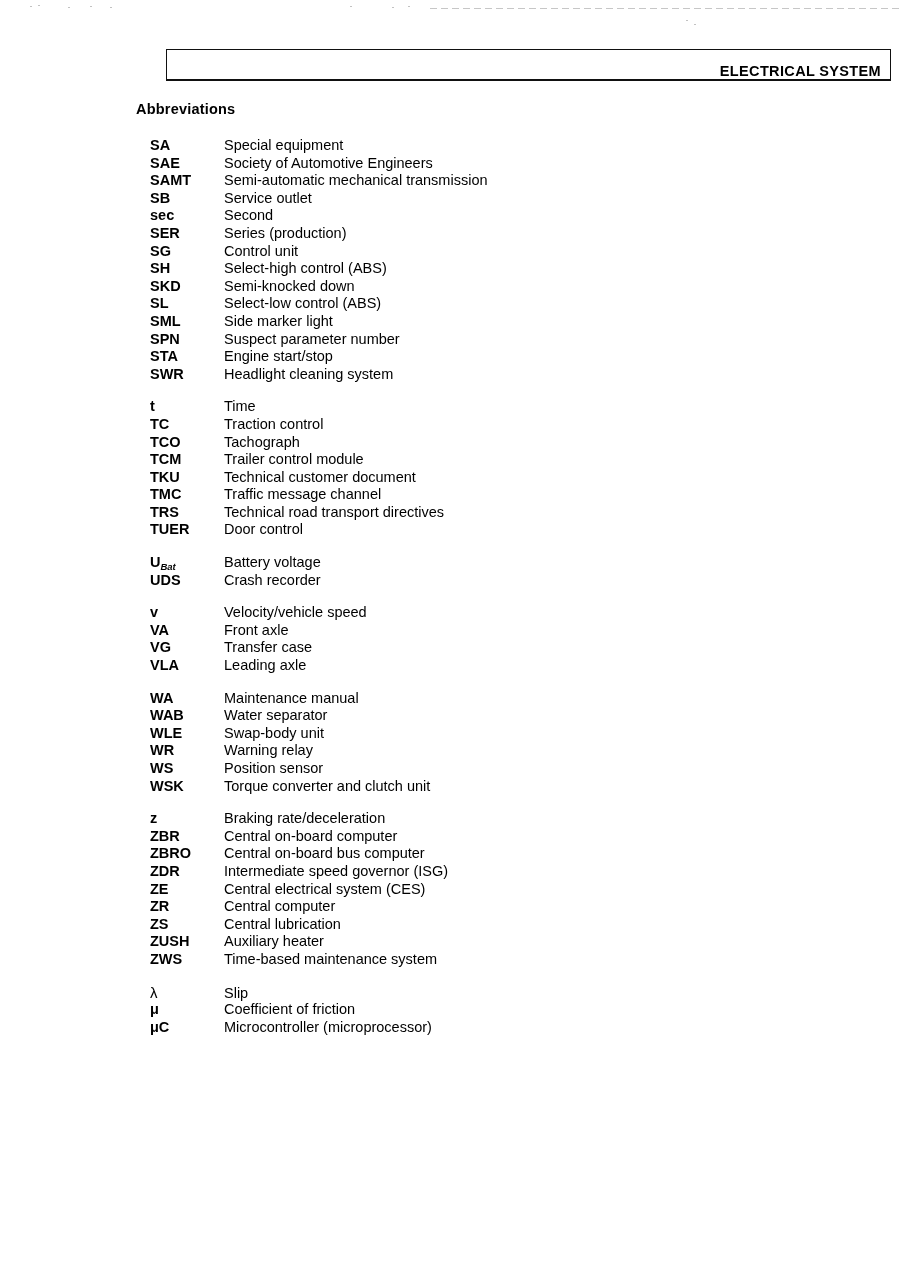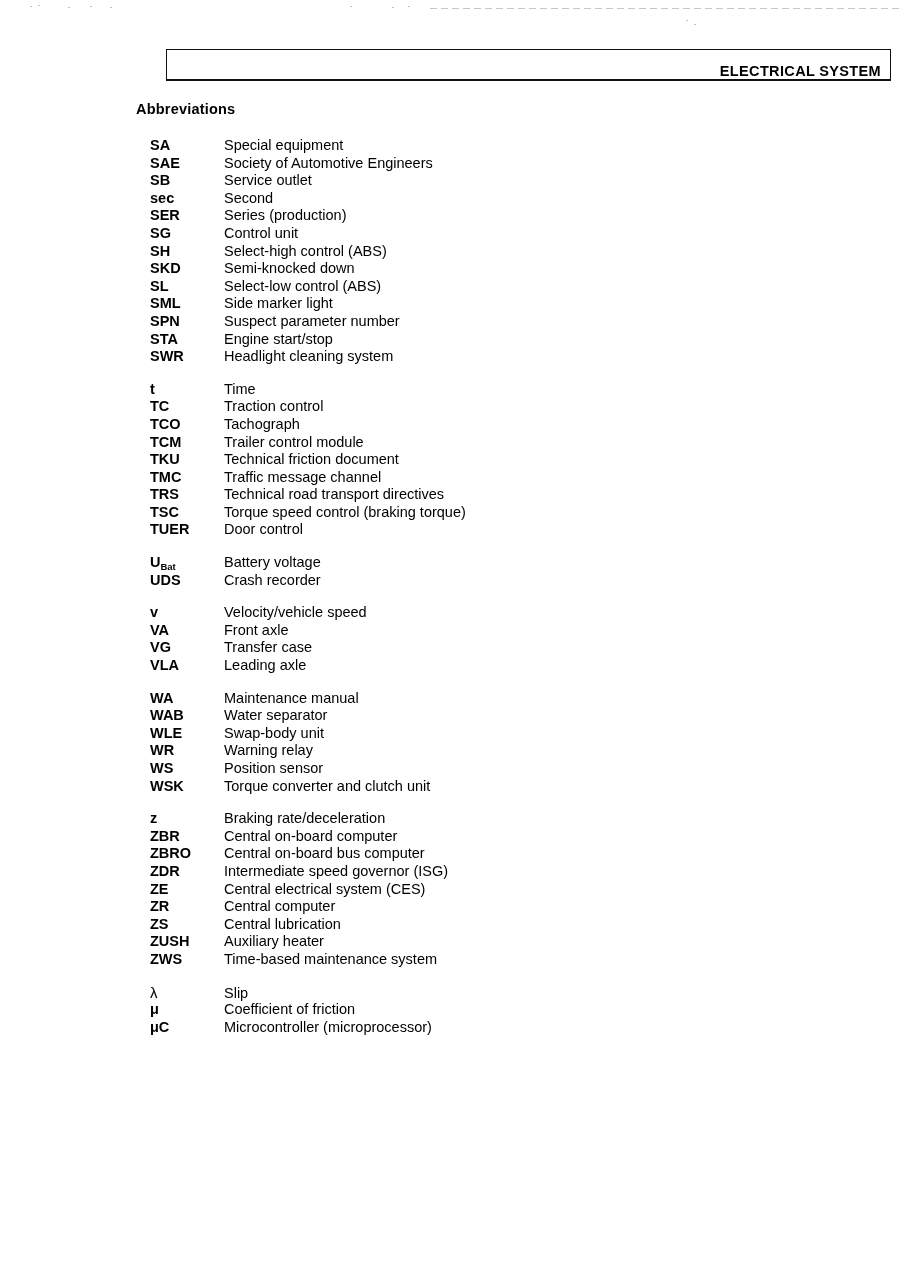--- a/index.html
+++ b/index.html
@@ -111,20 +111,21 @@
     font-weight: normal;
     font-size: 15px;
   }
   .abbrev-term sub {
     font-size: 9.5px;
     font-weight: bold;
     vertical-align: baseline;
     position: relative;
     top: 2.5px;
     letter-spacing: -.1px;
+    font-style: italic;
   }
   .abbrev-def {
     font-size: 14.5px;
     font-weight: normal;
     white-space: nowrap;
   }
 
   
   .page-footer {
     position: absolute;
@@ -175,20 +176,24 @@
     <div class="abbrev-group">
       <div class="abbrev-row">
         <div class="abbrev-term">SA</div>
         <div class="abbrev-def">Special equipment</div>
       </div>
       <div class="abbrev-row">
         <div class="abbrev-term">SAE</div>
         <div class="abbrev-def">Society of Automotive Engineers</div>
       </div>
       <div class="abbrev-row">
+        <div class="abbrev-term">SAMT</div>
+        <div class="abbrev-def">Semi-automatic mechanical transmission</div>
+      </div>
+      <div class="abbrev-row">
         <div class="abbrev-term">SB</div>
         <div class="abbrev-def">Service outlet</div>
       </div>
       <div class="abbrev-row">
         <div class="abbrev-term">sec</div>
         <div class="abbrev-def">Second</div>
       </div>
       <div class="abbrev-row">
         <div class="abbrev-term">SER</div>
         <div class="abbrev-def">Series (production)</div>
@@ -238,33 +243,29 @@
       <div class="abbrev-row">
         <div class="abbrev-term">TCO</div>
         <div class="abbrev-def">Tachograph</div>
       </div>
       <div class="abbrev-row">
         <div class="abbrev-term">TCM</div>
         <div class="abbrev-def">Trailer control module</div>
       </div>
       <div class="abbrev-row">
         <div class="abbrev-term">TKU</div>
-        <div class="abbrev-def">Technical friction document</div>
+        <div class="abbrev-def">Technical customer document</div>
       </div>
       <div class="abbrev-row">
         <div class="abbrev-term">TMC</div>
         <div class="abbrev-def">Traffic message channel</div>
       </div>
       <div class="abbrev-row">
         <div class="abbrev-term">TRS</div>
         <div class="abbrev-def">Technical road transport directives</div>
-      </div>
-      <div class="abbrev-row">
-        <div class="abbrev-term">TSC</div>
-        <div class="abbrev-def">Torque speed control (braking torque)</div>
       </div>
       <div class="abbrev-row">
         <div class="abbrev-term">TUER</div>
         <div class="abbrev-def">Door control</div>
       </div>
     </div>
     <div class="abbrev-group">
       <div class="abbrev-row">
         <div class="abbrev-term">U<sub>Bat</sub></div>
         <div class="abbrev-def">Battery voltage</div>

